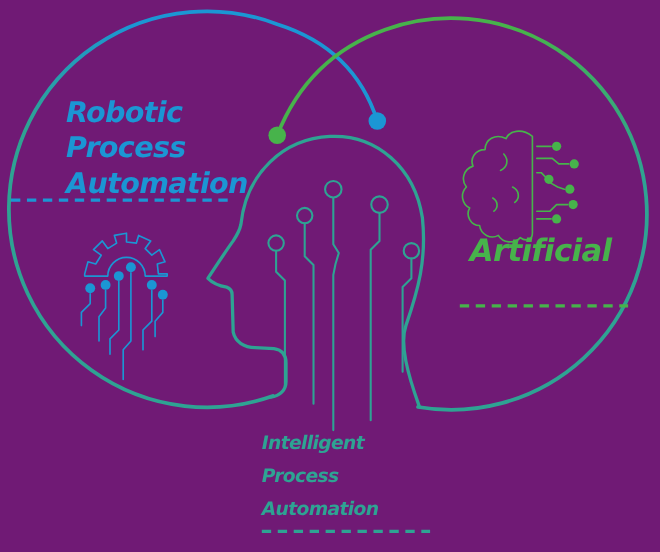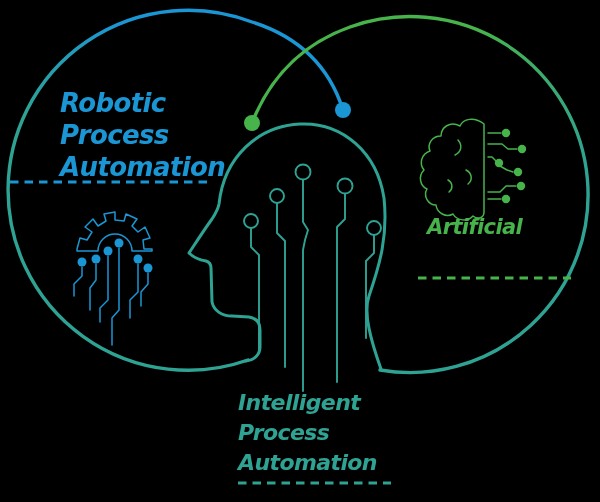--- a/index.html
+++ b/index.html
@@ -1,34 +1,34 @@
 <!DOCTYPE html>
 <html><head>
 <meta charset="utf-8">
 <style>
   html,body{margin:0;padding:0;background:#ffffff;}
-  .canvas{position:relative;width:600px;height:502px;background:#000000;overflow:hidden;
+  .canvas{position:relative;width:600px;height:502px;background:#701a75;overflow:hidden;
           font-family:"DejaVu Sans","Liberation Sans",sans-serif;}
   svg{position:absolute;left:0;top:0;}
   
   .teal-stroke{stroke:#2ea393;}
   .blue-stroke{stroke:#1b96d4;}
   .green-stroke{stroke:#47b34b;}
   .blue-fill{fill:#1b96d4;}
   .green-fill{fill:#47b34b;}
   .main{stroke-width:3.4;fill:none;stroke-linecap:round;}
   .head{stroke-width:3;fill:none;stroke-linejoin:round;stroke-linecap:round;}
   .stem{stroke-width:1.9;fill:none;stroke-linejoin:round;stroke-linecap:round;}
   .thin{stroke-width:1.5;fill:none;stroke-linejoin:round;stroke-linecap:round;}
   .dash{stroke-width:3;stroke-dasharray:8.5 6;fill:none;}
   
   .label{position:absolute;font-weight:bold;font-style:italic;letter-spacing:-0.6px;white-space:nowrap;}
   .label-rpa{left:60px;top:87px;font-size:26px;line-height:32px;color:#1b96d4;}
-  .label-ai{left:427px;top:213px;font-size:21px;line-height:29px;color:#47b34b;}
-  .label-ipa{left:238px;top:388px;font-size:22px;line-height:30px;color:#2ea393;}
+  .label-ai{left:427px;top:213px;font-size:28px;line-height:29px;color:#47b34b;}
+  .label-ipa{left:238px;top:388px;font-size:17px;line-height:30px;color:#2ea393;}
 </style>
 </head>
 <body>
 
 <div class="canvas">
 
   <svg width="600" height="502" viewBox="0 0 600 502">
     <defs>
       <linearGradient id="gradLeft" gradientUnits="userSpaceOnUse" x1="343" y1="60" x2="100" y2="340">
         <stop offset="0" stop-color="#1b96d4"></stop>

